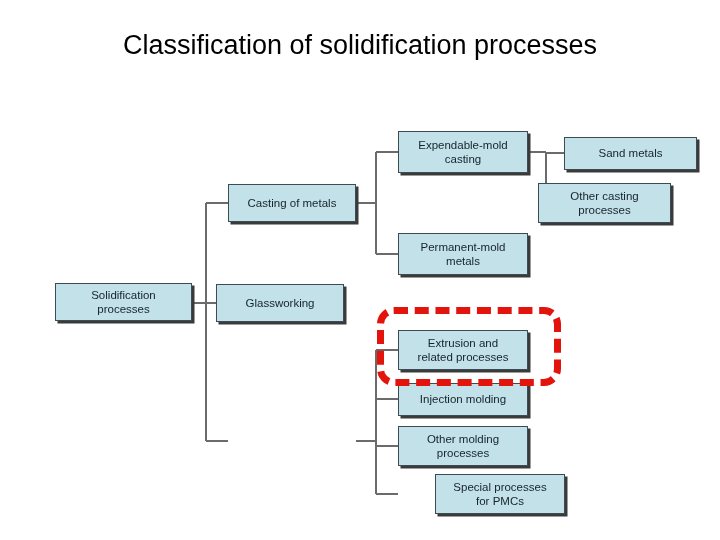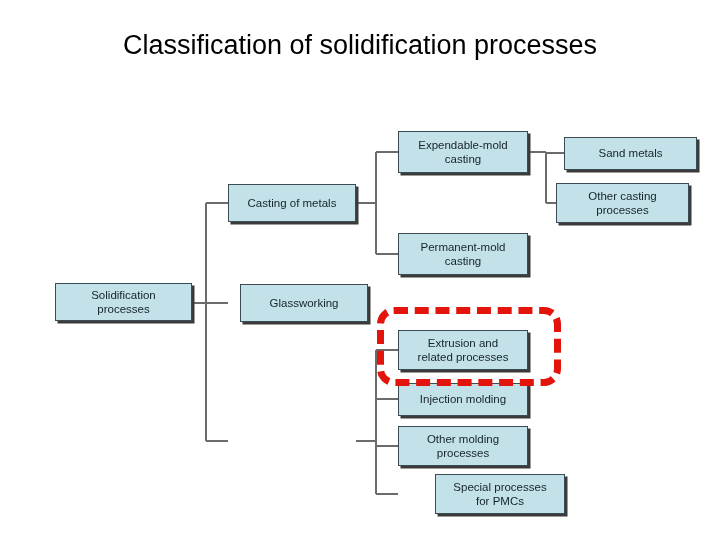--- a/index.html
+++ b/index.html
@@ -118,33 +118,33 @@
 
   <div class="node" style="left:55px; top:283px; width:137px; height:38px;">
     <span class="label">Solidification
 processes</span>
   </div>
 
   <div class="node" style="left:228px; top:184px; width:128px; height:38px;">
     <span class="label">Casting of metals</span>
   </div>
 
-  <div class="node" style="left:240px; top:284px; width:128px; height:38px;justify-content:center;">
+  <div class="node" style="left:216px; top:284px; width:128px; height:38px;justify-content:center;">
     <span class="label">Glassworking</span>
   </div>
 
 
   <div class="node" style="left:398px; top:131px; width:130px; height:42px;">
     <span class="label">Expendable-mold
 casting</span>
   </div>
 
   <div class="node" style="left:398px; top:233px; width:130px; height:42px;">
     <span class="label">Permanent-mold
-casting</span>
+metals</span>
   </div>
 
   <div class="node" style="left:398px; top:330px; width:130px; height:40px;">
     <span class="label">Extrusion and
 related processes</span>
   </div>
 
   <div class="node" style="left:398px; top:383px; width:130px; height:33px;">
     <span class="label">Injection molding</span>
   </div>
@@ -156,20 +156,20 @@
 
   <div class="node" style="left:398px; top:474px; width:130px; height:40px;margin-left:37px;">
     <span class="label">Special processes
 for PMCs</span>
   </div>
 
   <div class="node" style="left:564px; top:137px; width:133px; height:33px;">
     <span class="label">Sand metals</span>
   </div>
 
-  <div class="node" style="left:556px; top:183px; width:133px; height:40px;justify-content:center;">
+  <div class="node" style="left:538px; top:183px; width:133px; height:40px;justify-content:center;">
     <span class="label">Other casting
 processes</span>
   </div>
 
   <div id="highlight"></div>
 
 </div>
 
 </body></html>

